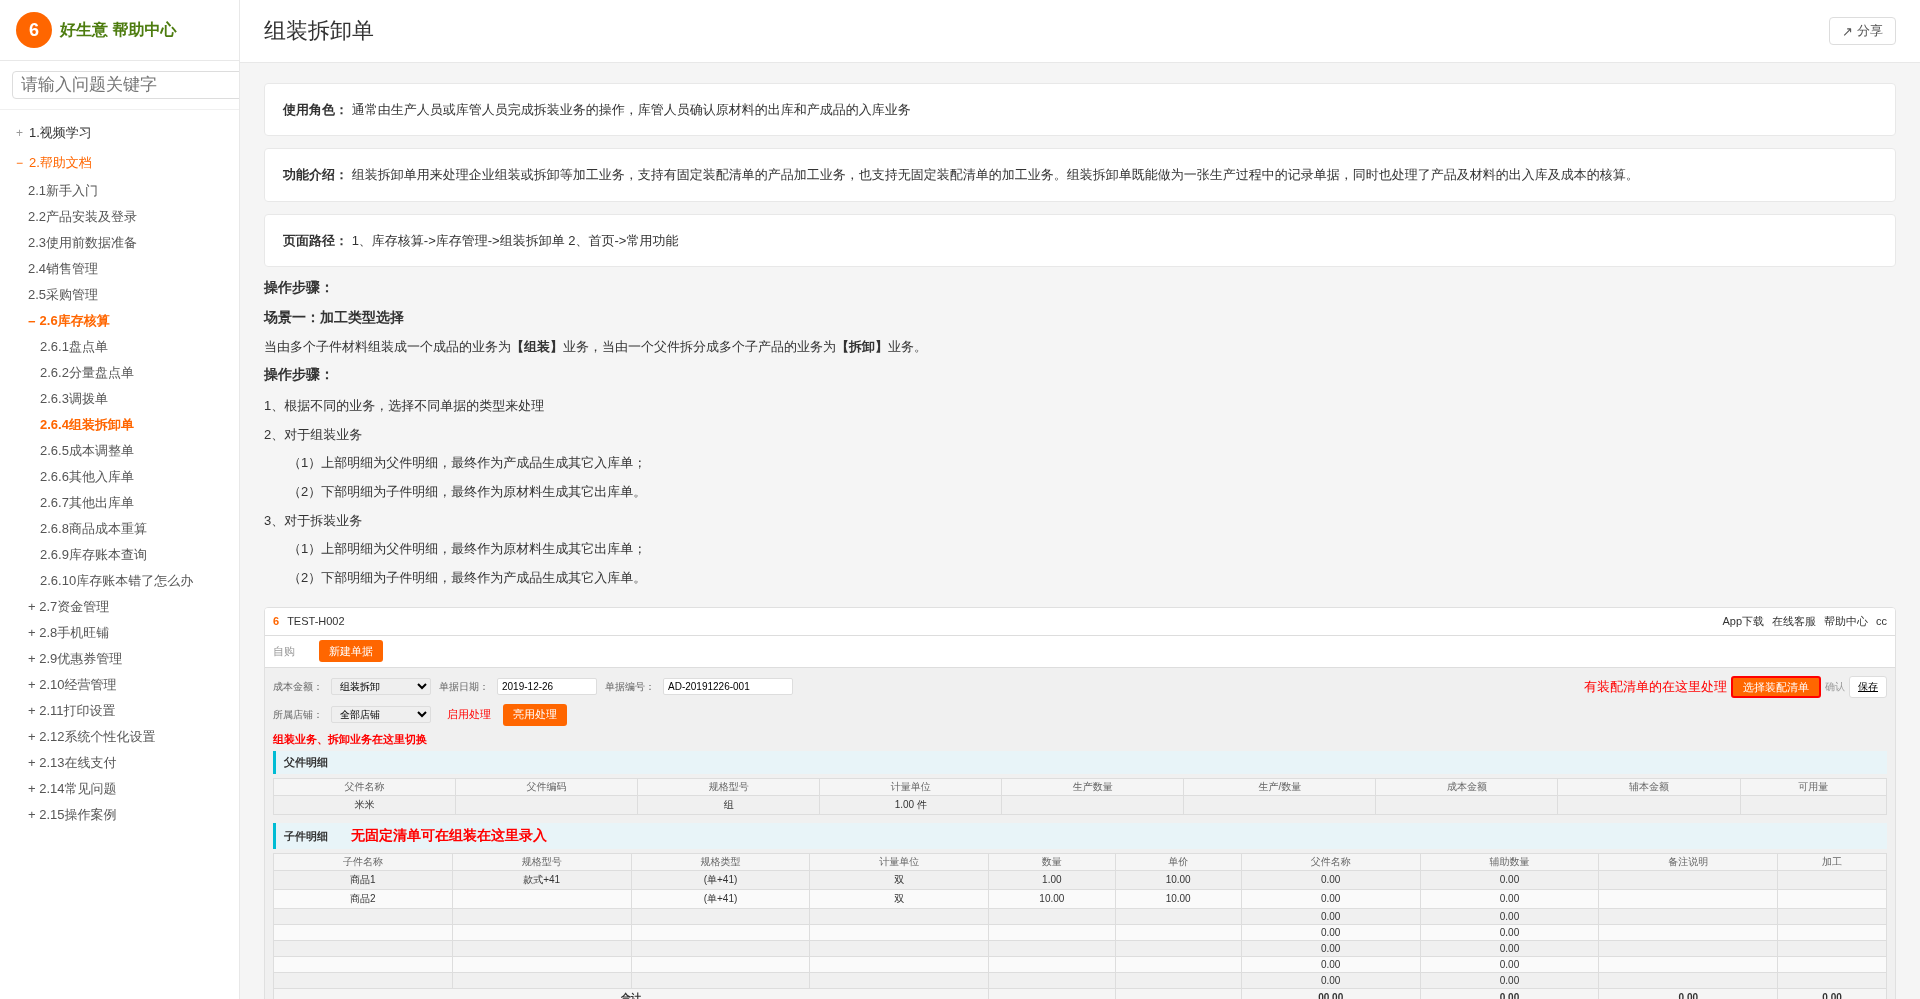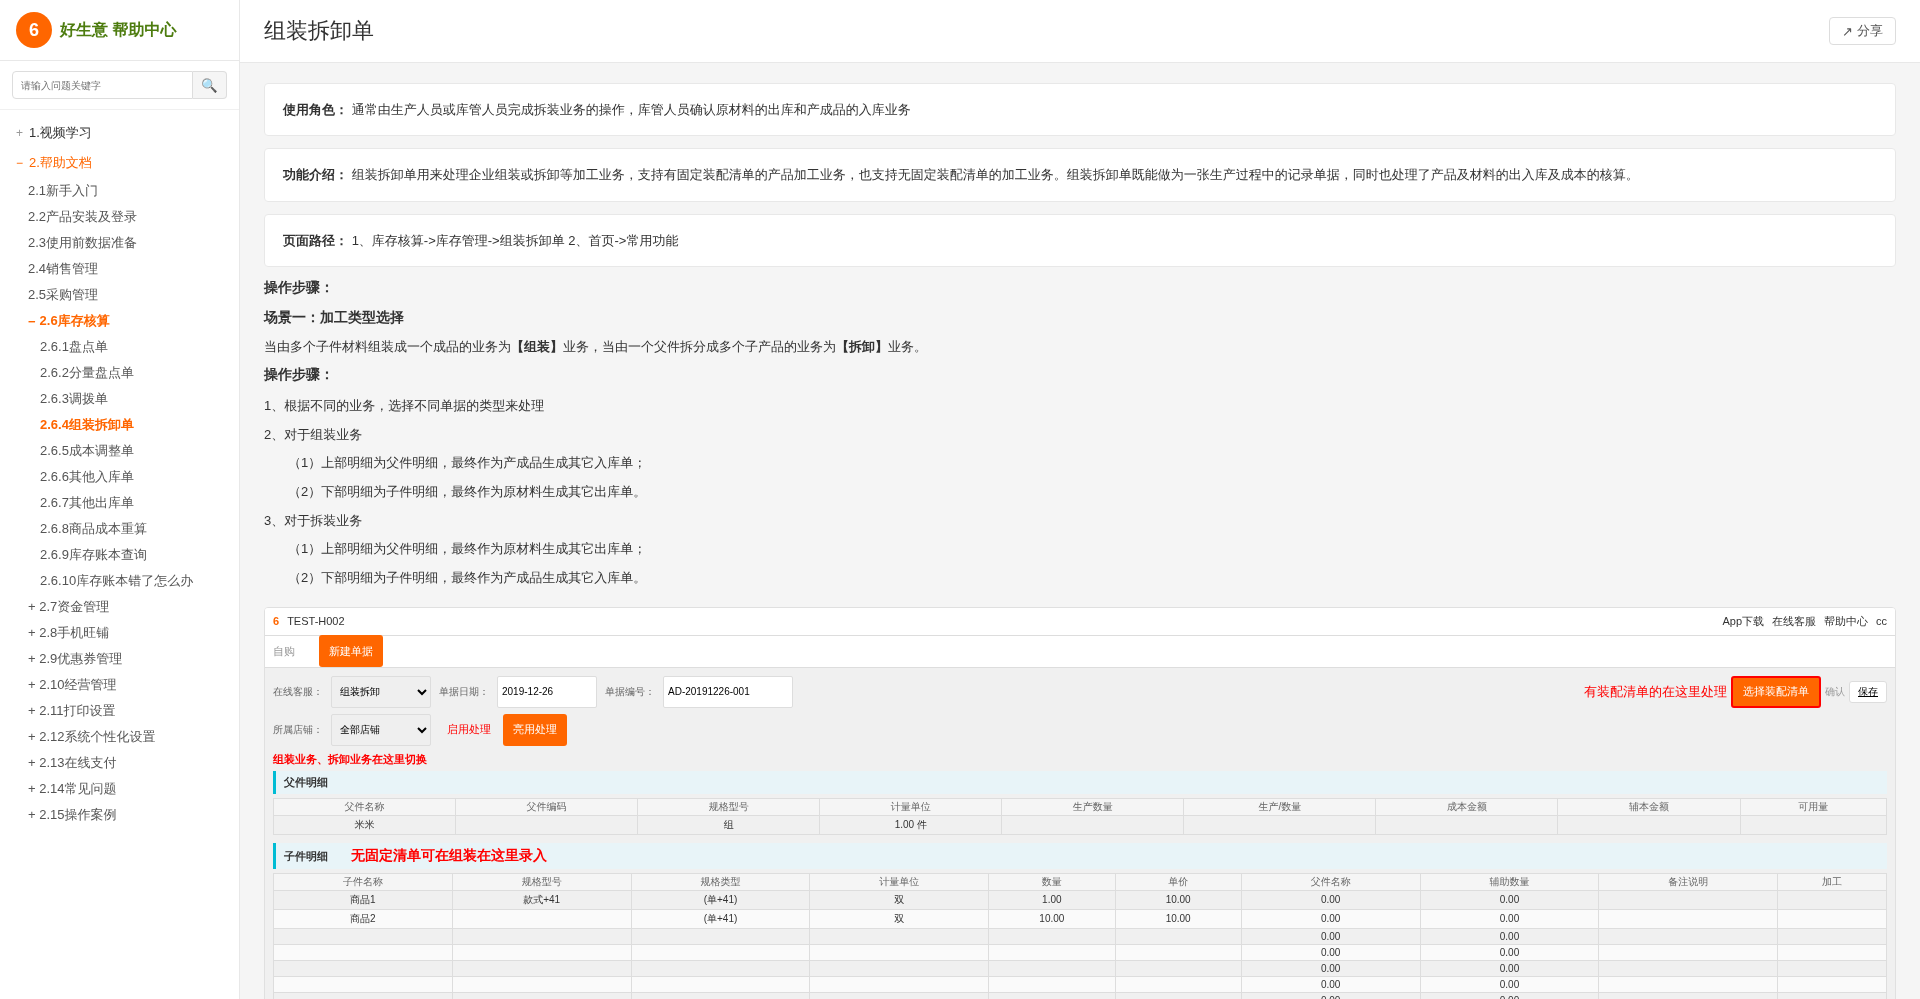--- a/index.html
+++ b/index.html
@@ -32,21 +32,21 @@
       flex-shrink: 0;
     }
     .sidebar-title { font-size: 16px; font-weight: bold; color: #4d7c0f; }
     .search-box {
       padding: 10px 12px;
       border-bottom: 1px solid #f0f0f0;
       display: flex; align-items: center;
     }
     .search-box input {
       flex: 1; border: 1px solid #ddd; border-radius: 4px 0 0 4px;
-      padding: 5px 8px; font-size: 10px; outline: none; height: 28px;
+      padding: 5px 8px; font-size: 17px; outline: none; height: 28px;
     }
     .search-box button {
       border: 1px solid #ddd; border-left: none; background: #f5f5f5;
       border-radius: 0 4px 4px 0; padding: 0 8px; height: 28px; cursor: pointer;
     }
     .sidebar-nav { flex: 1; overflow-y: auto; padding: 8px 0; }
     .nav-section {
       padding: 6px 16px;
       font-size: 13px;
       color: #333;
@@ -137,40 +137,40 @@
       gap: 20px;
     }
     .sim-btn-orange {
       background: #ff6600;
       color: #fff;
       border: none;
       border-radius: 3px;
       padding: 2px 10px;
       font-size: 11px;
       cursor: pointer;
-      height: 32px;
+      height: 22px;
     }
     .sim-btn-default {
       background: #fff;
       border: 1px solid #ddd;
       border-radius: 3px;
       padding: 2px 8px;
       font-size: 11px;
       cursor: pointer;
       height: 22px;
     }
     .sim-body { padding: 8px; }
     .sim-form-row {
       display: flex; align-items: center; gap: 8px; margin-bottom: 6px; flex-wrap: wrap;
     }
     .sim-label { font-size: 10px; color: #666; white-space: nowrap; }
     .sim-input {
       border: 1px solid #ddd;
       border-radius: 2px;
-      height: 32px;
+      height: 17px;
       padding: 0 4px;
       font-size: 10px;
       width: 100px;
     }
     .sim-table {
       width: 100%;
       border-collapse: collapse;
       font-size: 10px;
     }
     .sim-table th {
@@ -369,21 +369,21 @@
 
         <div class="sim-nav">
           <div style="color:#999; font-size:11px; margin-right:4px;">自购</div>
           <button class="sim-btn-orange">新建单据</button>
           <span style="flex:1;"></span>
         </div>
 
         <div class="sim-body">
 
           <div class="sim-form-row" style="position:relative;">
-            <span class="sim-label">在线客服：</span>
+            <span class="sim-label">成本金额：</span>
             <select class="sim-input">
               <option>组装拆卸</option>
               <option>拆卸单</option>
             </select>
             <span class="sim-label">单据日期：</span>
             <input class="sim-input" type="text" value="2019-12-26" style="">
             <span class="sim-label">单据编号：</span>
             <input class="sim-input" type="text" value="AD-20191226-001" style="width: 130px;">
             <span style="flex:1;"></span>
 

